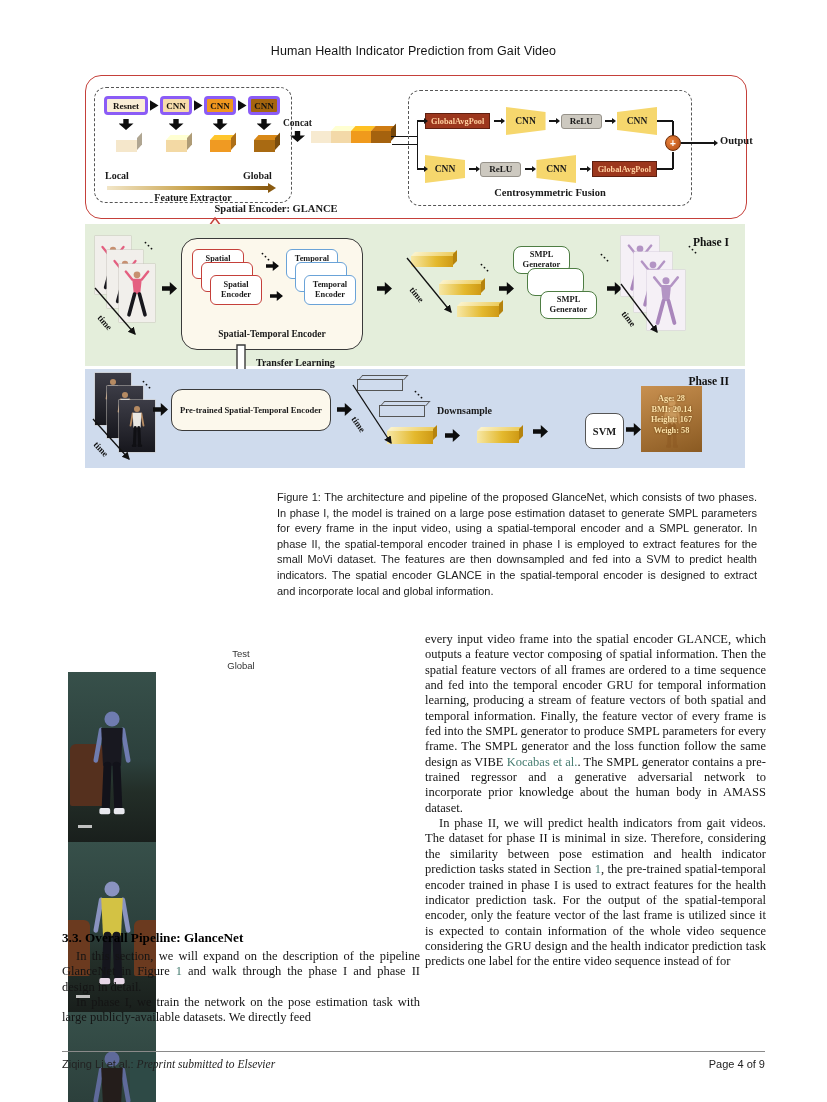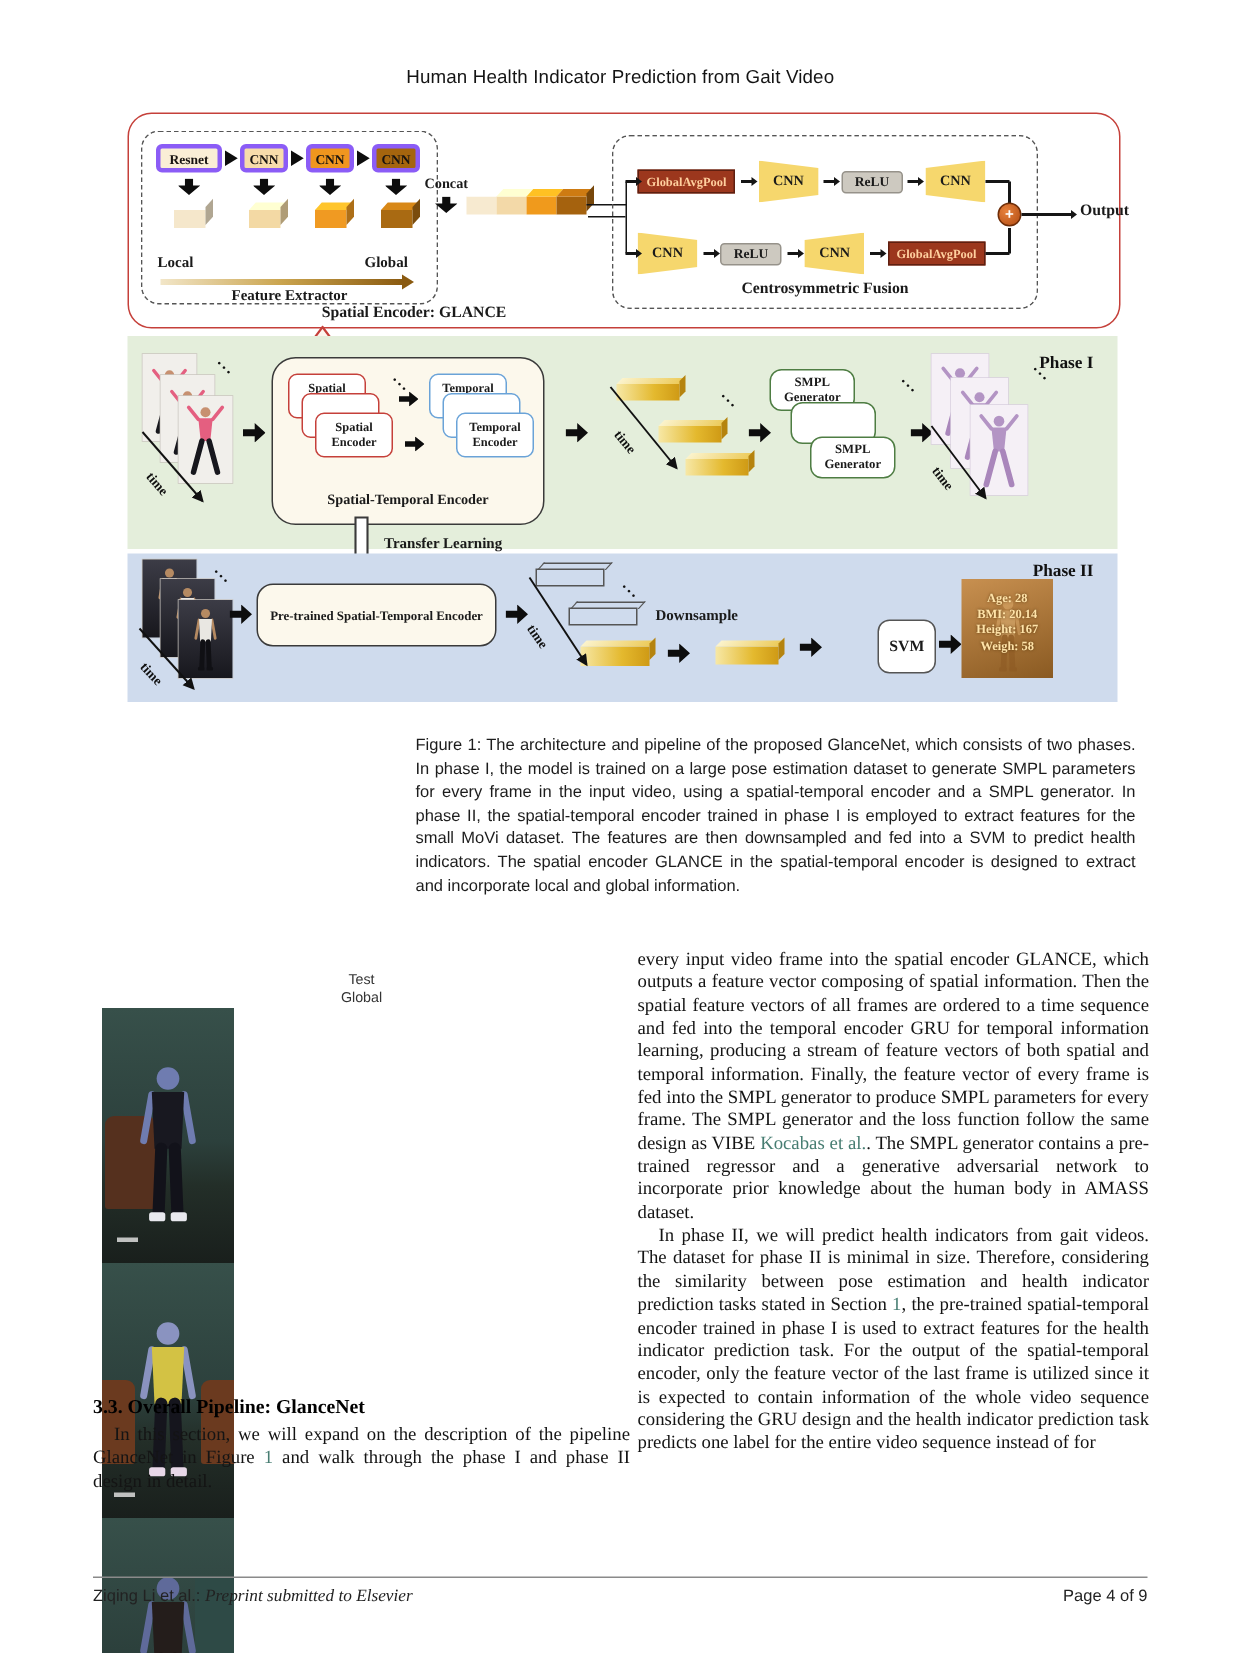--- a/index.html
+++ b/index.html
@@ -490,20 +490,21 @@
       </div>
 
     <div id="cap2">
       <b>Figure 2:</b><span> Examples of different methods of estimating BMI</span>
     </div>
   </div>
 
   <div class="abs" id="leftcol-text">
     <h3 id="sec-head">3.3. Overall Pipeline: GlanceNet</h3>
     <p class="bodyp ind"><span>In this section, we will expand on the description of the pipeline GlanceNet in Figure </span><span class="cite">1</span><span> and walk through the phase I and phase II design in detail.</span></p>
+    <p class="bodyp ind">In phase I, we train the network on the pose estimation task with large publicly-available datasets. We directly feed</p>
   </div>
 
   <div class="abs" id="rightcol">
     <p class="bodyp"><span>every input video frame into the spatial encoder GLANCE, which outputs a feature vector composing of spatial information. Then the spatial feature vectors of all frames are ordered to a time sequence and fed into the temporal encoder GRU for temporal information learning, producing a stream of feature vectors of both spatial and temporal information. Finally, the feature vector of every frame is fed into the SMPL generator to produce SMPL parameters for every frame. The SMPL generator and the loss function follow the same design as VIBE </span><span class="cite">Kocabas et al.</span><span>. The SMPL generator contains a pre-trained regressor and a generative adversarial network to incorporate prior knowledge about the human body in AMASS dataset.</span></p>
     <p class="bodyp ind"><span>In phase II, we will predict health indicators from gait videos. The dataset for phase II is minimal in size. Therefore, considering the similarity between pose estimation and health indicator prediction tasks stated in Section </span><span class="cite">1</span><span>, the pre-trained spatial-temporal encoder trained in phase I is used to extract features for the health indicator prediction task. For the output of the spatial-temporal encoder, only the feature vector of the last frame is utilized since it is expected to contain information of the whole video sequence considering the GRU design and the health indicator prediction task predicts one label for the entire video sequence instead of for</span></p>
   </div>
 
   <div class="abs" id="foot-rule"></div>
   <div class="abs" id="foot-left">
     <span>Ziqing Li et al.:</span>

